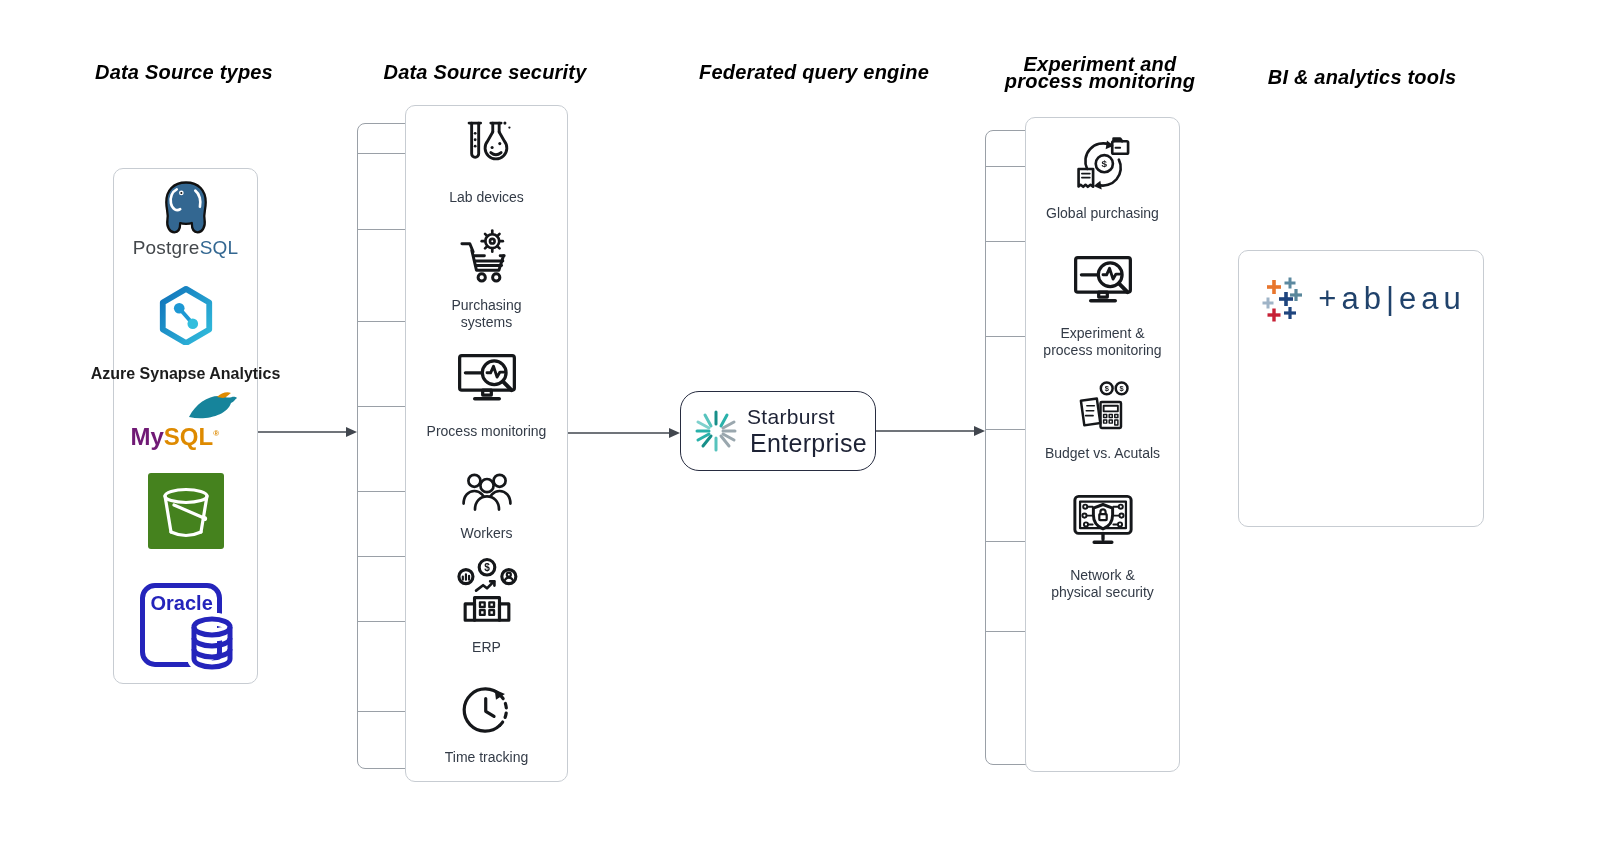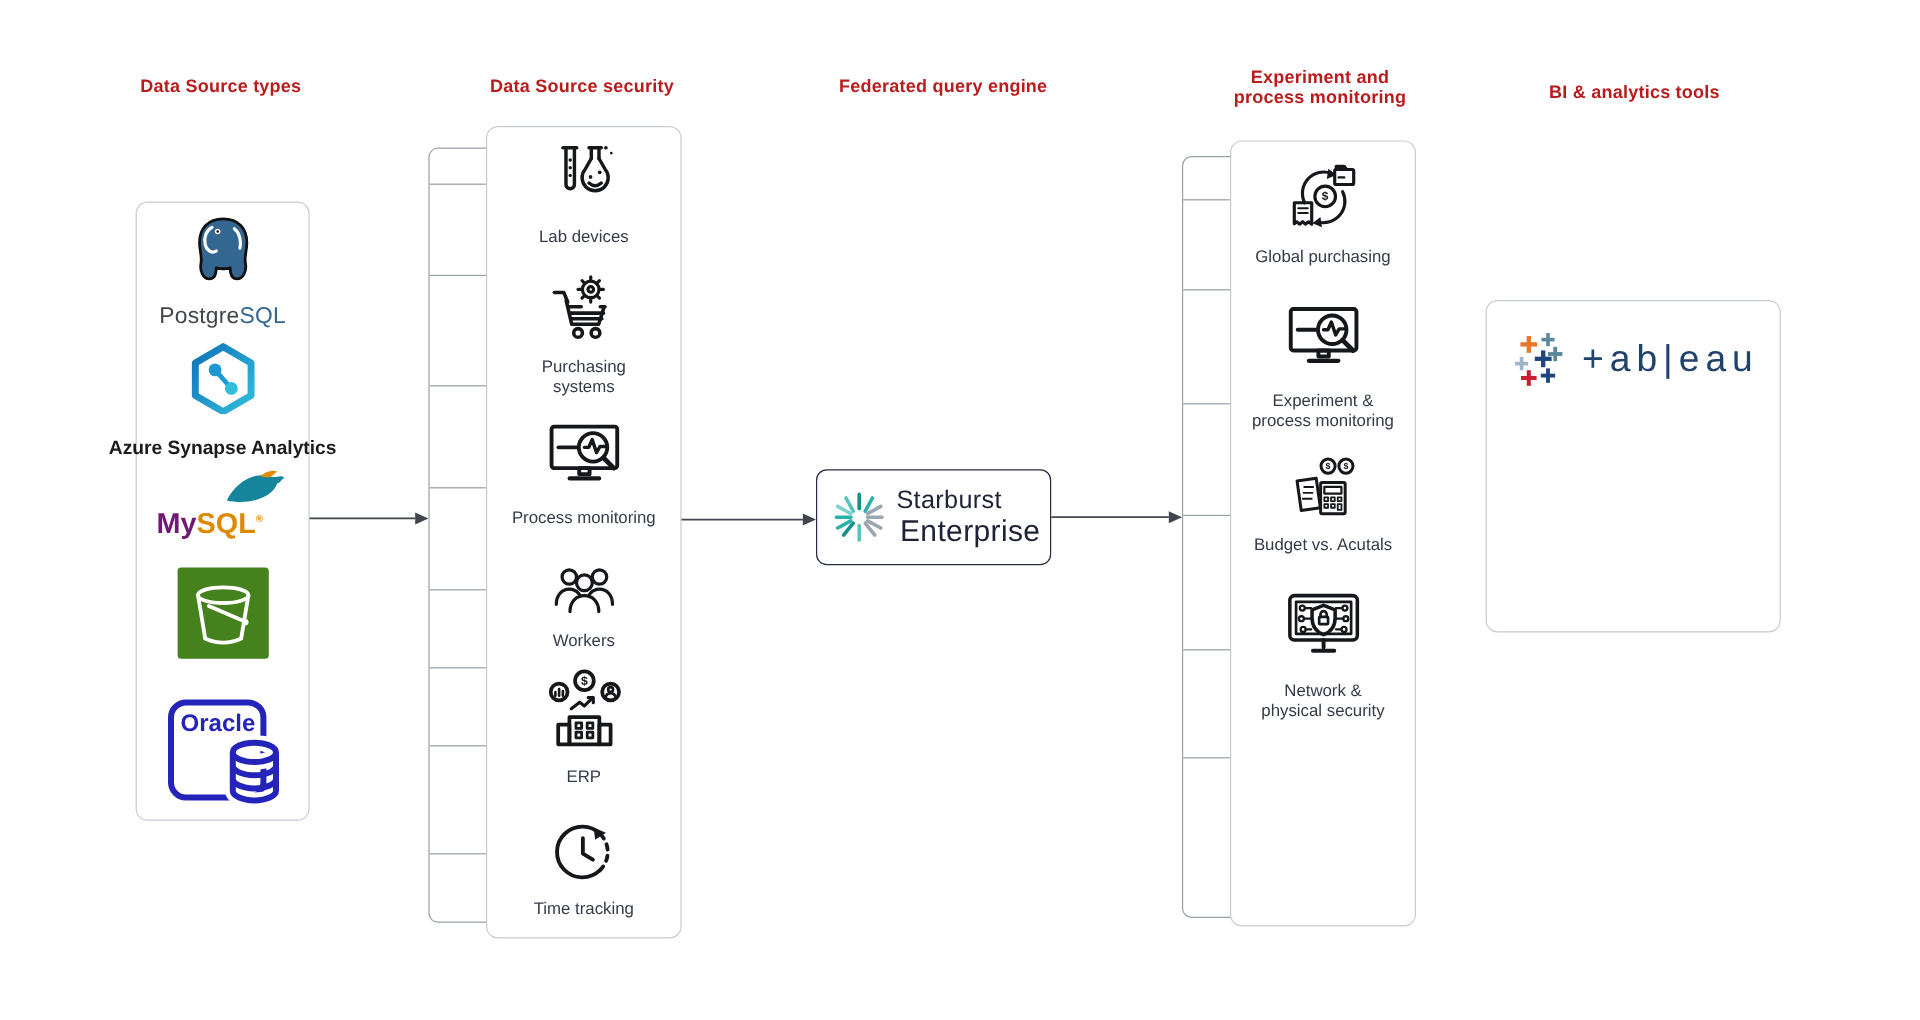--- a/index.html
+++ b/index.html
@@ -1,48 +1,48 @@
 <!DOCTYPE html>
 <html><head>
 <meta charset="utf-8">
 <style>
   html,body{margin:0;padding:0;background:#fff;}
   body{width:1600px;height:850px;position:relative;overflow:hidden;
        font-family:"Liberation Sans",sans-serif;color:#333b47;}
-  .col-header{position:absolute;font-weight:700;font-size:15px;line-height:17px;
-       color:#b91c1c;text-align:center;letter-spacing:.2px;}
+  .col-header{position:absolute;font-weight:700;font-size:20px;line-height:17px;
+       color:#000000;text-align:center;letter-spacing:.2px;font-style:italic;}
   .card{position:absolute;background:#fff;border:1px solid #c7ccd2;border-radius:10px;z-index:2;}
   .bracket{position:absolute;border:1px solid #9aa0a7;border-radius:8px;background:#fff;z-index:1;}
   .seg-line{position:absolute;left:0;right:0;height:1px;background:#9aa0a7;}
   .item{position:absolute;left:0;right:0;display:flex;flex-direction:column;align-items:center;}
   .caption{font-size:14px;line-height:17px;text-align:center;color:#333b47;margin-top:7px;}
   .arrow{position:absolute;z-index:0;}
   .arrow line{stroke:#41464e;stroke-width:1.4;}
   .arrow polygon{fill:#41464e;}
   
-  .pg-word{font-size:19px;margin-top:16px;letter-spacing:.2px;}
+  .pg-word{font-size:19px;margin-top:0;letter-spacing:.2px;}
   .pg-gray{color:#43474b;}
   .pg-blue{color:#336791;font-weight:500;}
   .az-label{font-size:16px;font-weight:700;color:#1c1c1c;margin-top:20px;white-space:nowrap;}
   .mysql-wrap{position:relative;width:110px;height:62px;}
   .mysql-dolphin{position:absolute;right:2px;top:0;}
   .mysql-word{position:absolute;left:0;bottom:2px;font-size:24px;font-weight:700;white-space:nowrap;}
   .my-blue{color:#701a75;}
   .my-orange{color:#de8a00;}
   .reg{font-size:8px;vertical-align:super;color:#de8a00;}
   .bucket{width:76px;height:76px;background:#45821e;border-radius:3px;
           display:flex;align-items:center;justify-content:center;}
   .oracle-wrap{position:relative;width:104px;height:96px;}
   .oracle-frame{position:absolute;left:6px;top:6px;width:72px;height:74px;
           border:5px solid #2424bb;border-radius:15px;}
   .oracle-text{position:absolute;left:17px;top:15px;font-size:20px;font-weight:700;color:#2424bb;}
   .oracle-cyl{position:absolute;right:0;bottom:-2px;}
   
   .sb-box{position:absolute;left:680px;top:391px;width:196px;height:80px;background:#fff;
-          border:1.6px solid #272c40;border-radius:9px;display:flex;align-items:center;
+          border:1.6px solid #272c40;border-radius:19px;display:flex;align-items:center;
           padding-left:13px;box-sizing:border-box;z-index:2;}
   .sb-text{margin-left:9px;color:#1d2235;line-height:1;}
   .sb-l1{font-size:21px;letter-spacing:.3px;}
   .sb-l2{font-size:25px;letter-spacing:.3px;margin-top:4px;margin-left:3px;}
   
   .bi-row{position:absolute;left:0;right:0;display:flex;align-items:center;justify-content:center;}
   .tab-word{font-size:31px;font-weight:500;color:#20426b;letter-spacing:5px;margin-left:10px;}
   .pbi-bars{display:flex;align-items:flex-end;gap:3px;}
   .pbi-bar{border-radius:5px;}
   .pbi-label{font-size:16px;font-weight:700;color:#181818;text-align:center;margin-top:9px;}
@@ -50,21 +50,21 @@
   svg.icon{display:block;}
   svg .ln{stroke:#15171a;fill:none;stroke-linecap:round;stroke-linejoin:round;}
   svg .fl{fill:#15171a;stroke:none;}
   svg text.sym{font-family:"Liberation Sans",sans-serif;font-weight:700;fill:#15171a;}
 </style>
 </head>
 <body>
 
 <div class="col-header" style="left:54px;top:64px;width:260px">Data Source types</div>
 <div class="col-header" style="left:355px;top:64px;width:260px">Data Source security</div>
-<div class="col-header" style="left:656px;top:64px;width:260px">Federated query engine</div>
+<div class="col-header" style="left:684px;top:64px;width:260px">Federated query engine</div>
 <div class="col-header" style="left:970px;top:56px;width:260px">
   <div>Experiment and</div>
   <div>process monitoring</div>
 </div>
 <div class="col-header" style="left:1232px;top:69px;width:260px">BI &amp; analytics tools</div>
 
 <svg class="arrow" style="left:257px;top:425px" width="100" height="14">
   <line x1="0" y1="7" x2="89" y2="7"></line>
     <polygon points="89,2 100,7 89,12"></polygon>
 </svg>

